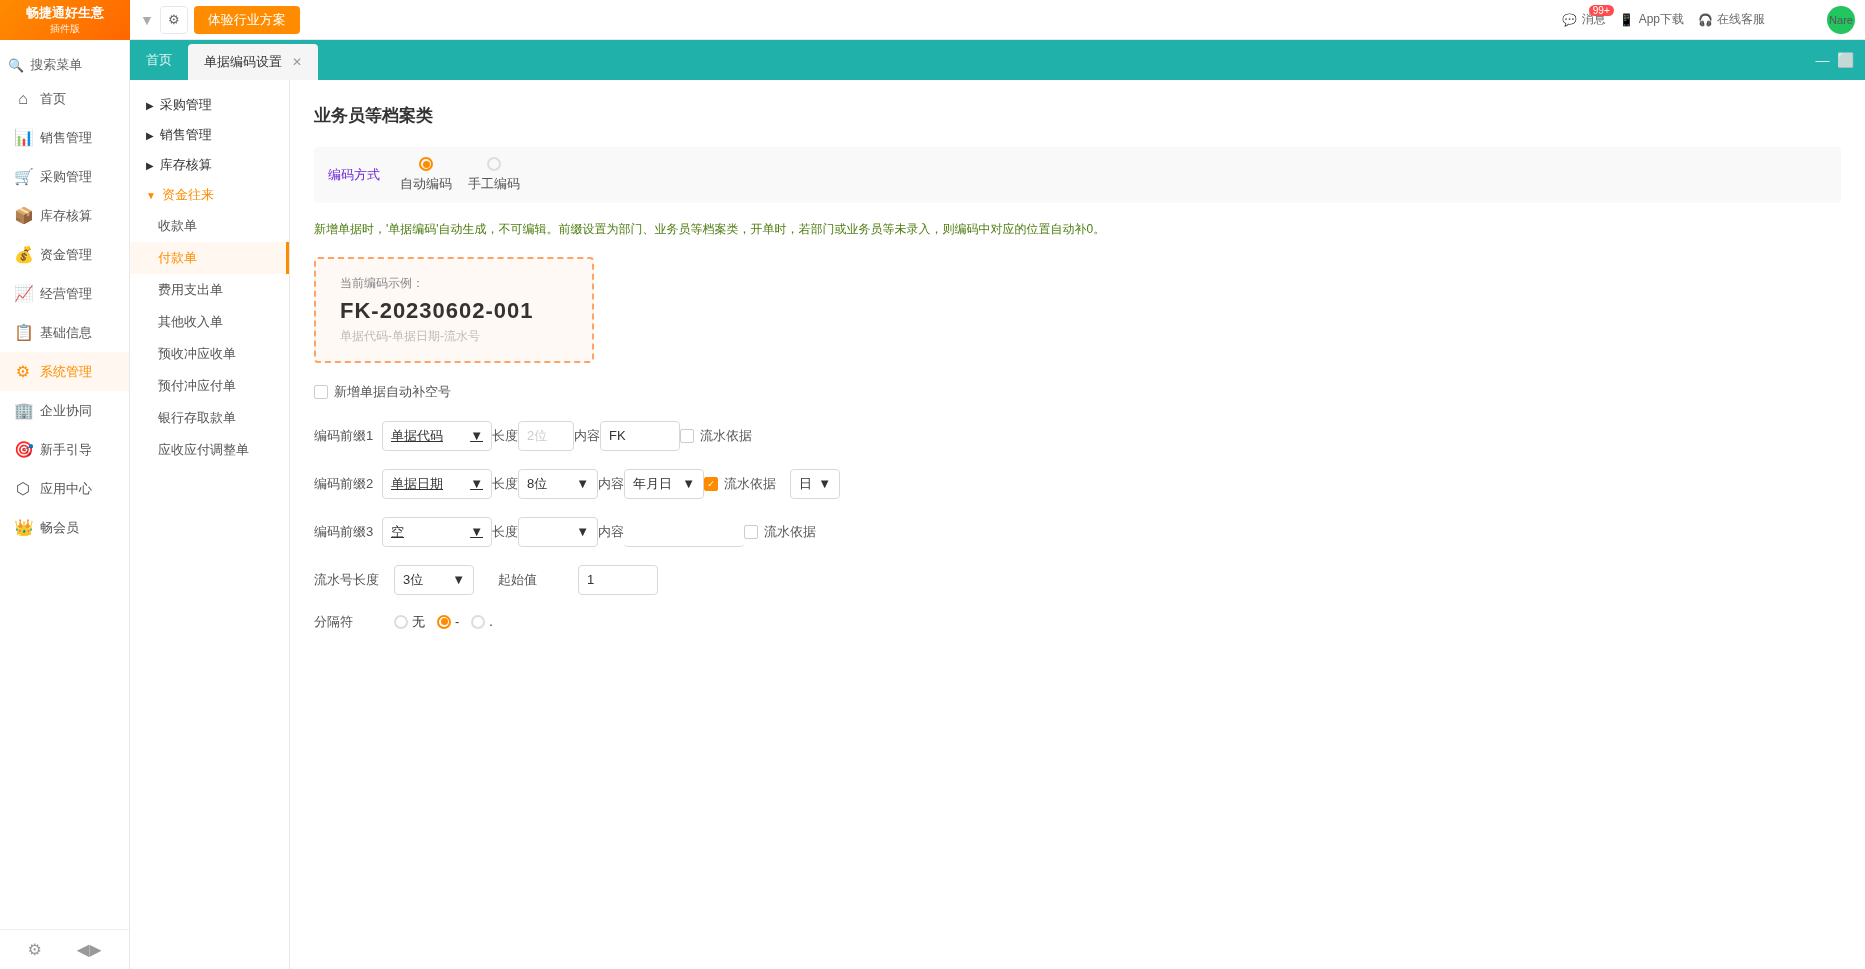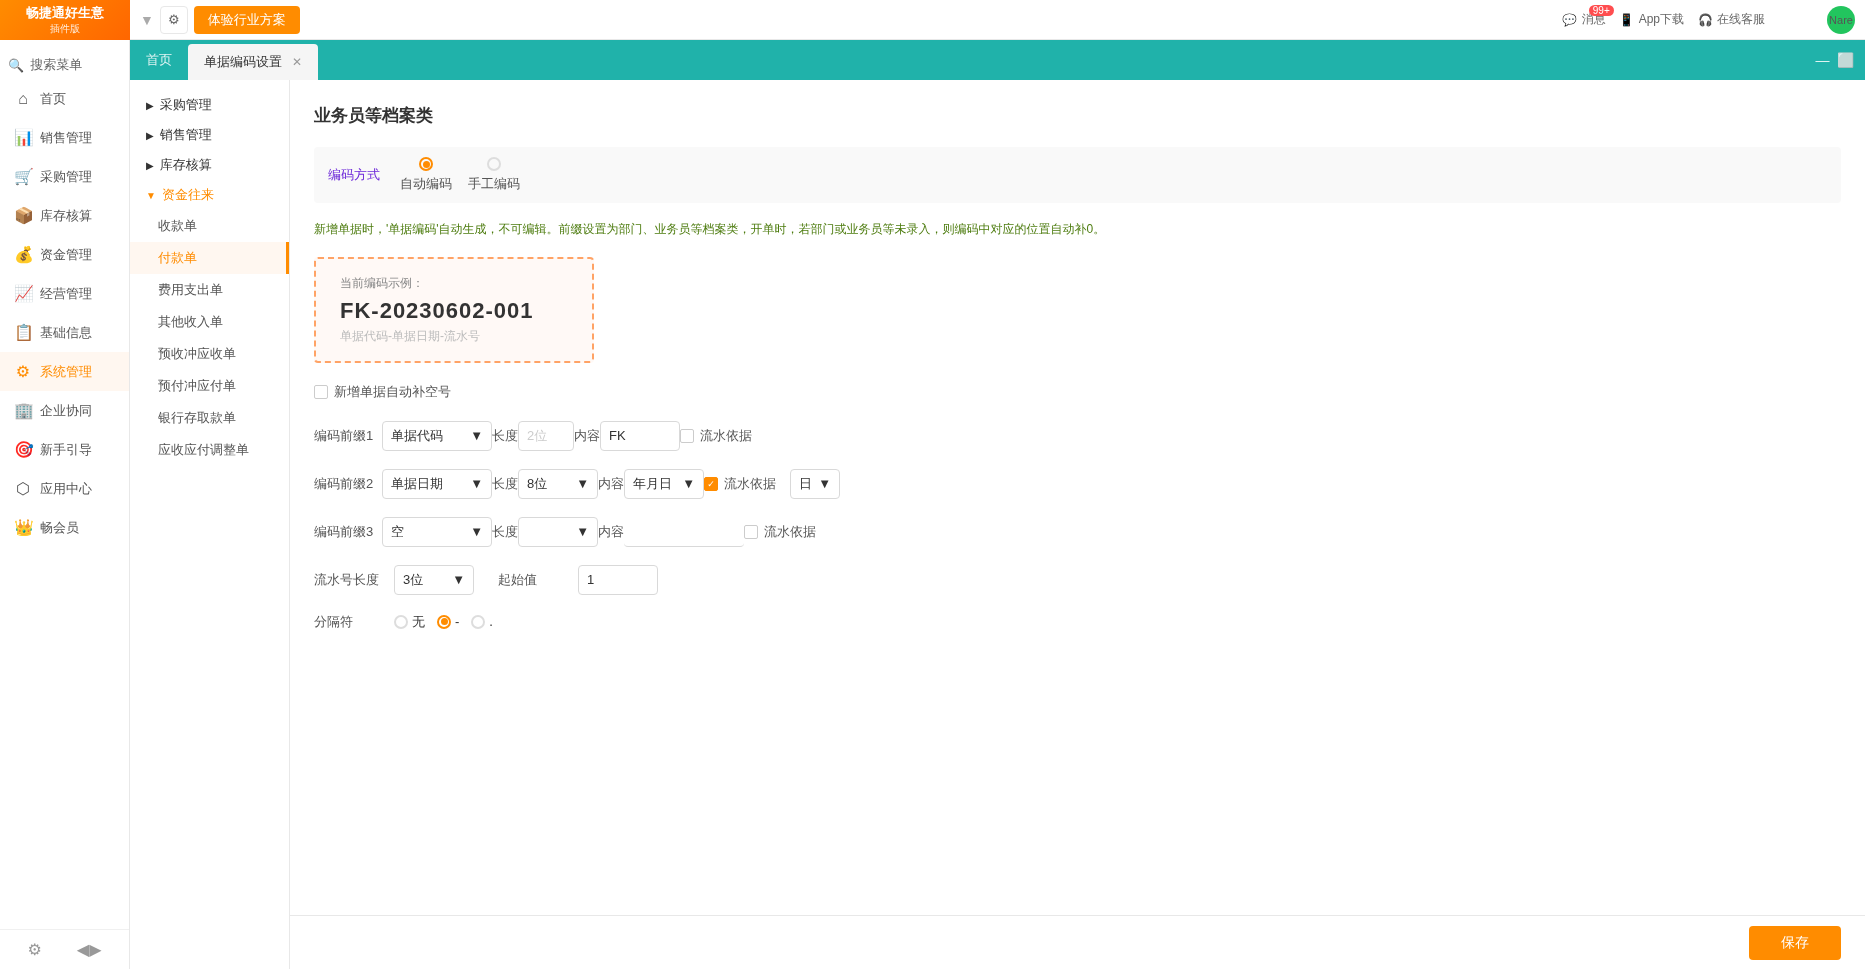--- a/index.html
+++ b/index.html
@@ -68,21 +68,21 @@
     .code-preview-desc { font-size: 12px; color: #bbb; margin-top: 4px; }
 
     
     .autofill-row { display: flex; align-items: center; gap: 6px; margin-bottom: 20px; font-size: 13px; color: #555; }
     .checkbox-box { width: 14px; height: 14px; border: 1px solid #ccc; border-radius: 2px; display: flex; align-items: center; justify-content: center; cursor: pointer; }
 
     
     .config-row { display: flex; align-items: center; gap: 0; margin-bottom: 18px; font-size: 13px; flex-wrap: wrap; }
     .config-label { color: #555; width: 68px; flex-shrink: 0; }
     .config-select { height: 30px; border: 1px solid #d9d9d9; border-radius: 4px; padding: 0 8px; font-size: 13px; color: #333; background: #fff; display: flex; align-items: center; justify-content: space-between; cursor: pointer; min-width: 80px; gap: 6px; }
-    .config-select-wide { min-width: 110px; }
+    .config-select-wide { min-width: 110px; text-decoration: underline; }
     .length-label { color: #555; }
     .length-input { height: 30px; border: 1px solid #d9d9d9; border-radius: 4px; padding: 0 8px; font-size: 13px; color: #aaa; background: #fff; width: 56px; display: flex; align-items: center; }
     .content-label { color: #555; }
     .content-input { height: 30px; border: 1px solid #d9d9d9; border-radius: 4px; padding: 0 8px; font-size: 13px; color: #333; background: #fff; width: 80px; display: flex; align-items: center; }
     .stream-checkbox-row { display: flex; align-items: center; gap: 6px; }
     .stream-label { color: #555; }
 
     
     .cb { width: 14px; height: 14px; border: 1px solid #ccc; border-radius: 2px; display: flex; align-items: center; justify-content: center; cursor: pointer; flex-shrink: 0; }
     .cb.checked { background: #ff8c00; border-color: #ff8c00; color: #fff; font-size: 9px; }
@@ -398,20 +398,17 @@
               <span>-</span>
             </label>
             <label class="sep-option">
               <div class="radio-circle"></div>
               <span>.</span>
             </label>
           </div>
 
         </div>
 
-        <div class="bottom-bar">
-          <button class="save-btn">保存</button>
-        </div>
       </div>
 
     </div>
   </div>
 </div>
 
 </body></html>

